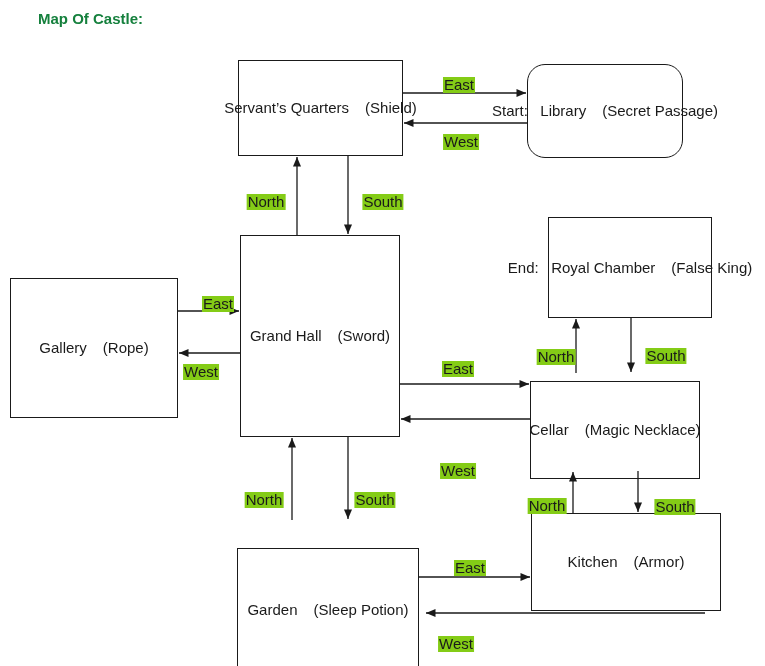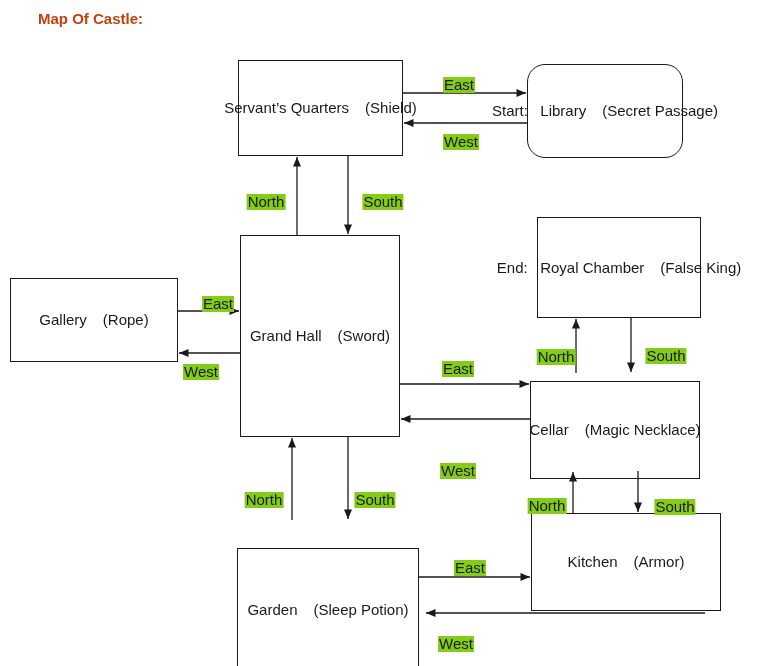--- a/index.html
+++ b/index.html
@@ -15,21 +15,21 @@
     font-family: "Liberation Sans", sans-serif;
     color: #1a1a1a;
     overflow: hidden;
   }
   .title {
     position: absolute;
     left: 38px;
     top: 10px;
     font-size: 15px;
     font-weight: 700;
-    color: #c2410c;
+    color: #15803d;
     white-space: pre;
   }
   .box {
     position: absolute;
     box-sizing: border-box;
     border: 1.4px solid #1a1a1a;
     background: #ffffff;
     display: flex;
     flex-direction: row;
     align-items: center;
@@ -68,31 +68,31 @@
   <div class="box" style="left:238px; top:60px; width:165px; height:96px;">
     <div class="room-name">Servant’s Quarters</div>
     <div class="room-item">(Shield)</div>
   </div>
 
   <div class="box" style="left:527px; top:64px; width:156px; height:94px;border-radius:18px;">
     <div class="room-name">Start:   Library</div>
     <div class="room-item">(Secret Passage)</div>
   </div>
 
-  <div class="box" style="left:537px; top:217px; width:164px; height:101px;">
+  <div class="box" style="left:548px; top:217px; width:164px; height:101px;">
     <div class="room-name">End:   Royal Chamber</div>
     <div class="room-item">(False King)</div>
   </div>
 
   <div class="box" style="left:240px; top:235px; width:160px; height:202px;">
     <div class="room-name">Grand Hall</div>
     <div class="room-item">(Sword)</div>
   </div>
 
-  <div class="box" style="left:10px; top:278px; width:168px; height:84px;">
+  <div class="box" style="left:10px; top:278px; width:168px; height:140px;">
     <div class="room-name">Gallery</div>
     <div class="room-item">(Rope)</div>
   </div>
 
   <div class="box" style="left:530px; top:373px; width:170px; height:98px;margin-top:8px;">
     <div class="room-name">Cellar</div>
     <div class="room-item">(Magic Necklace)</div>
   </div>
 
   <div class="box" style="left:237px; top:548px; width:182px; height:123px;">

